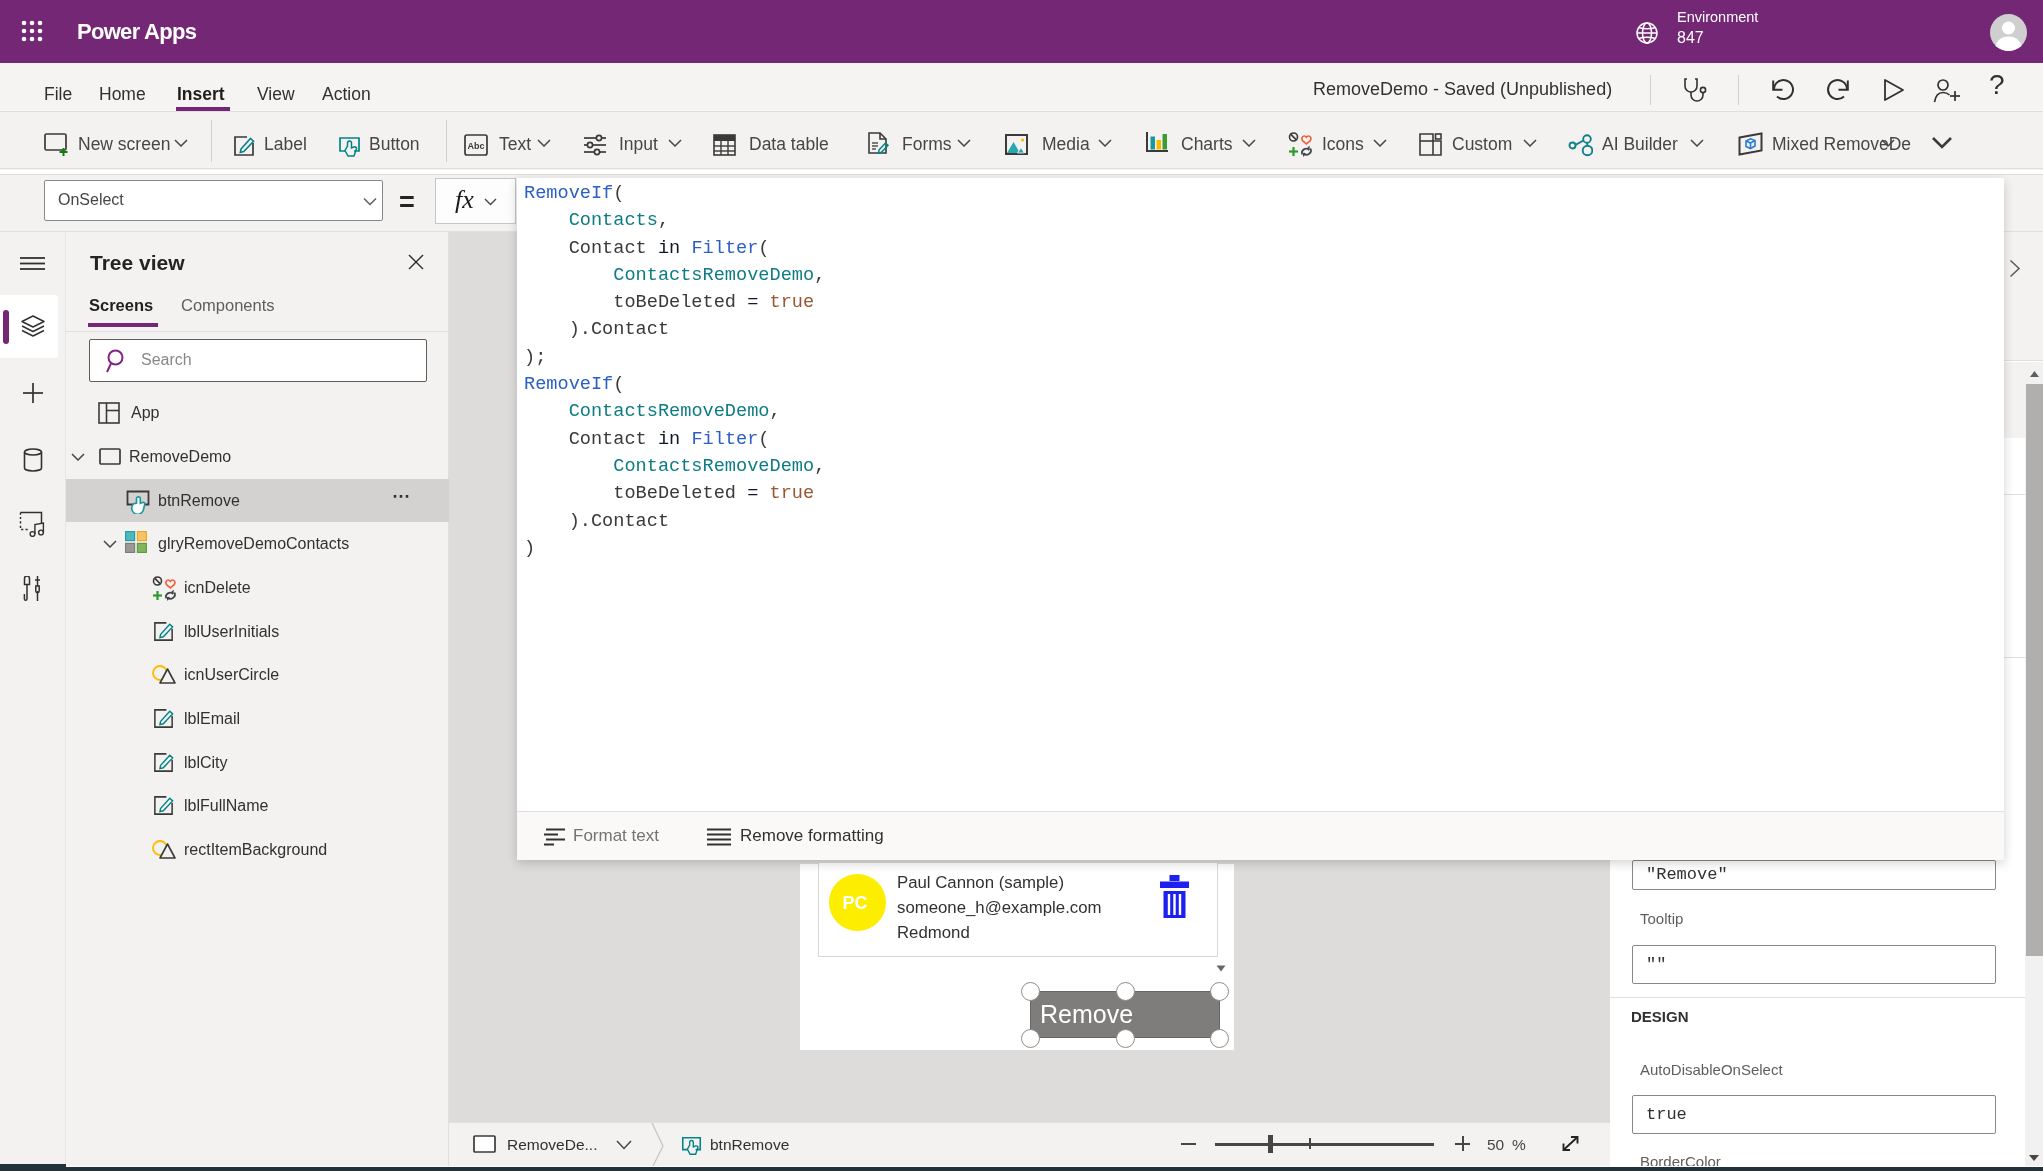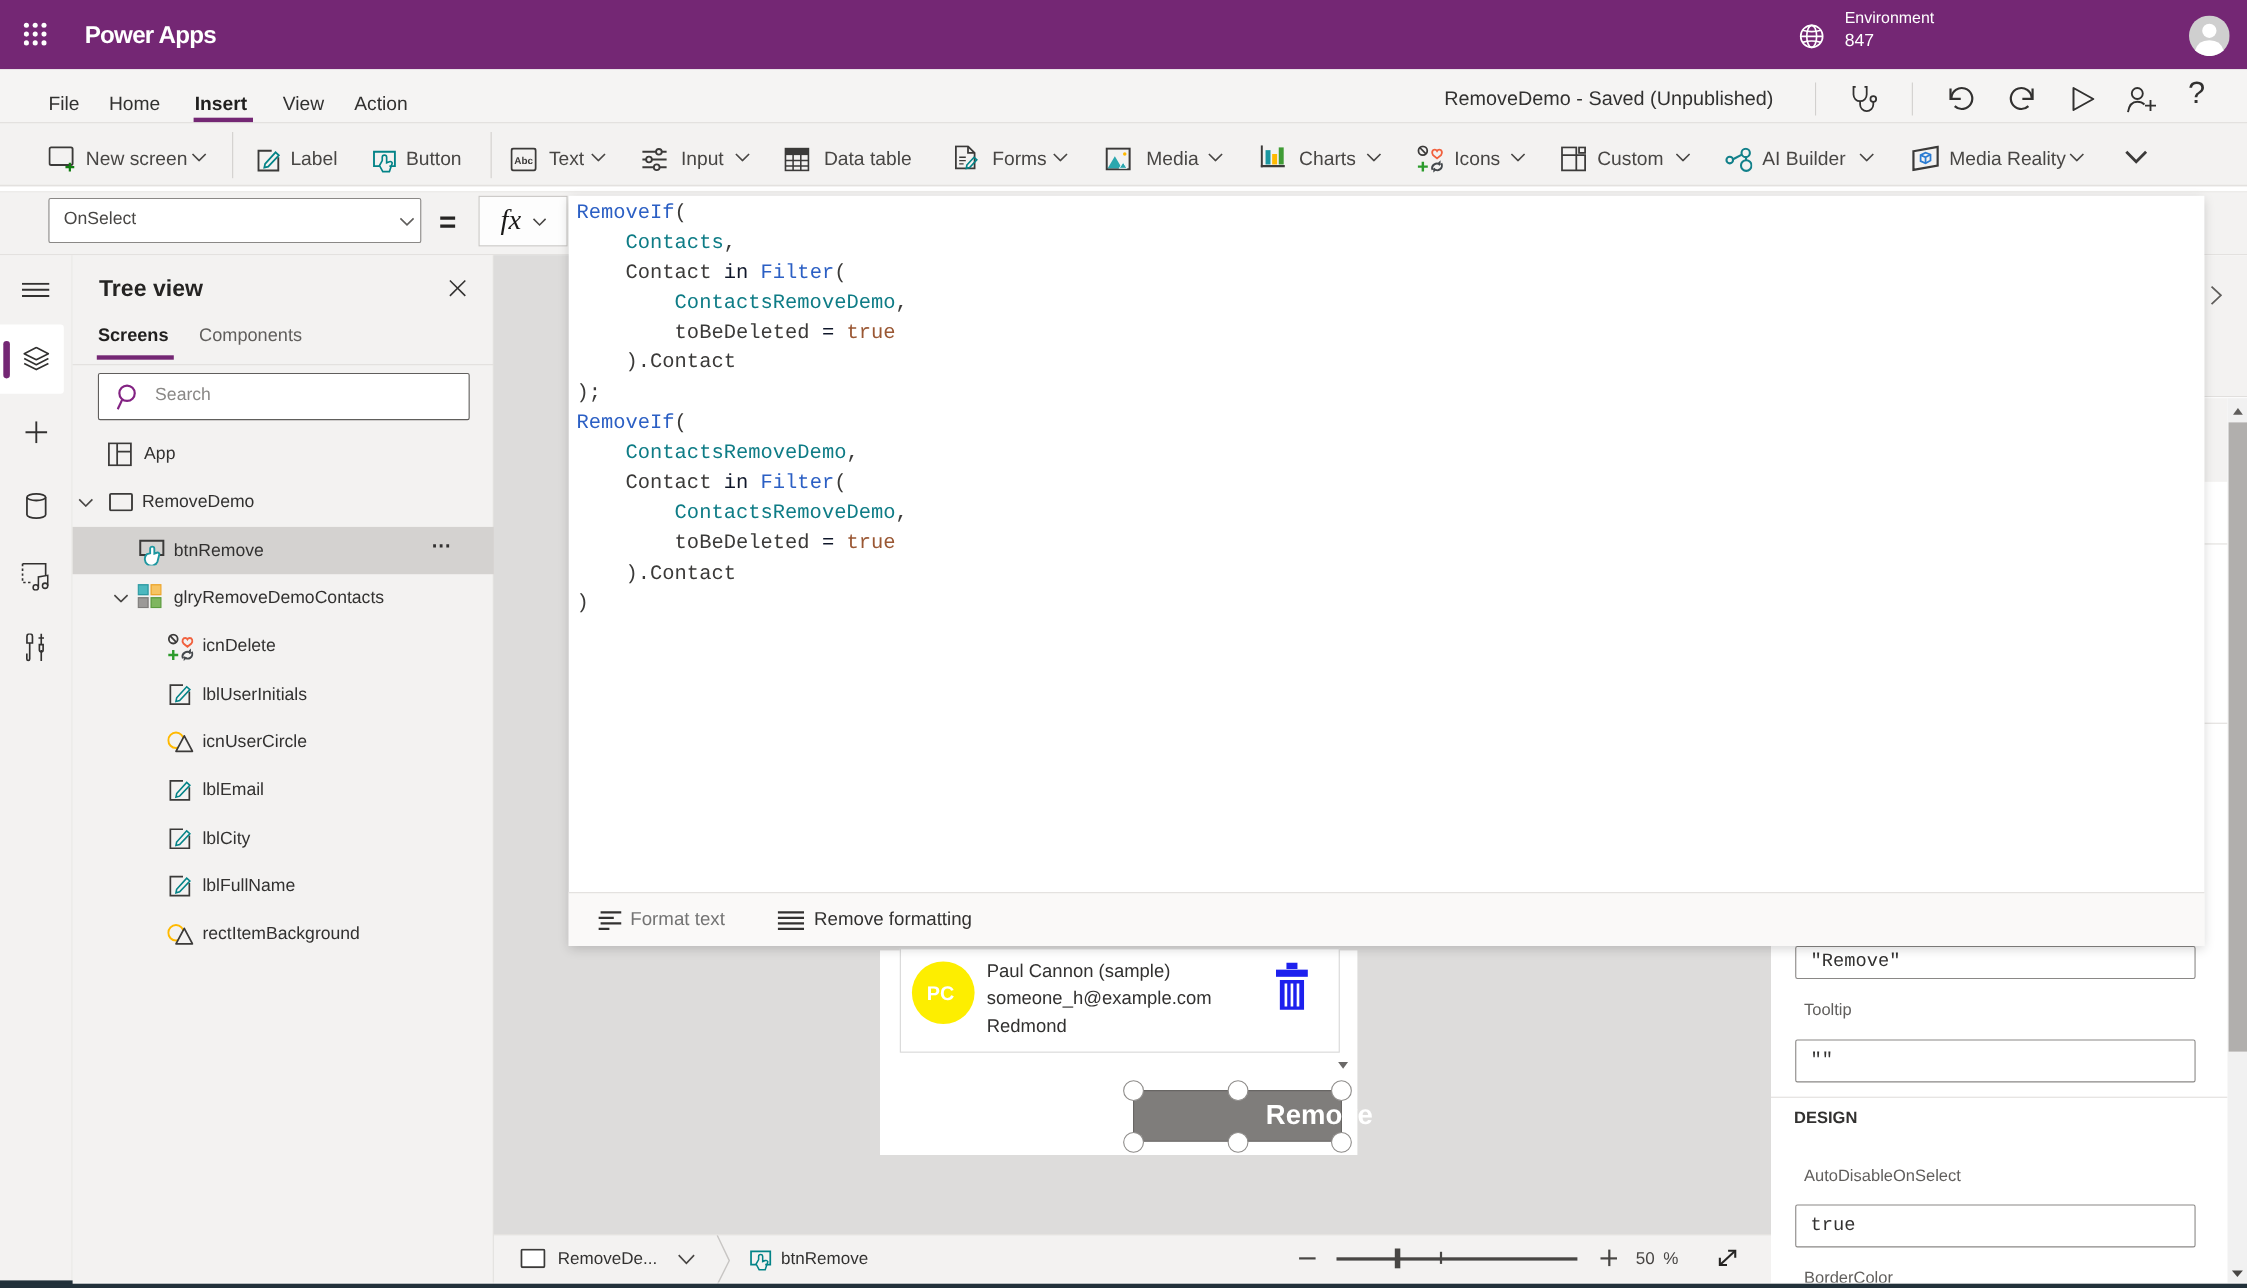--- a/index.html
+++ b/index.html
@@ -259,21 +259,21 @@
   <svg class="chev" style="left:1690px;top:26px" width="14" height="8" viewBox="0 0 14 8">
       <path d="M1 1 L7 7 L13 1" fill="none" stroke="#484644" stroke-width="1.5"></path>
     </svg>
   <svg class="abs" style="left:1738px;top:19px" width="25" height="24" viewBox="0 0 25 24">
     <path d="M1.5 5.5 L23.5 1.5 L23.5 18.5 L1.5 22.5 Z" fill="none" stroke="#3b3a39" stroke-width="2"></path>
     <g fill="none" stroke="#2b7cd3" stroke-width="1.6">
       <path d="M8 9 L12.5 6.8 L17 8.5 L17 14 L12.5 16.5 L8 14.5 Z"></path>
       <path d="M8 9 L12.5 11 L17 8.5 M12.5 11 L12.5 16.5"></path>
     </g>
   </svg>
-  <div class="ribtext" style="left:1772px">Media Reality</div>
+  <div class="ribtext" style="left:1772px">Mixed RemoveDe</div>
   <svg class="chev" style="left:1881px;top:26px" width="14" height="8" viewBox="0 0 14 8">
       <path d="M1 1 L7 7 L13 1" fill="none" stroke="#484644" stroke-width="1.5"></path>
     </svg>
   <svg class="chev" style="left:1931px;top:23px" width="22" height="13" viewBox="0 0 22 13">
       <path d="M2 2 L11 11 L20 2" fill="none" stroke="#3b3a39" stroke-width="2.6"></path>
     </svg>
 </div>
 <div class="abs" id="gap1"></div>
 <div class="abs" id="fxrow">
   <div class="abs" style="left:44px;top:5px;width:339px;height:41px;background:#fff;border:1px solid #8a8886;border-radius:2px">
@@ -472,21 +472,21 @@
     <g fill="#1d20ee">
       <path d="M9.5 0 H19.5 V6 H9.5 Z"></path>
       <rect x="0" y="6.5" width="29" height="6.5"></rect>
       <path d="M3.5 16 H25.5 V43 H3.5 Z M7.8 19 h2.4 v21 h-2.4 Z M13.3 19 h2.4 v21 h-2.4 Z M18.8 19 h2.4 v21 h-2.4 Z" fill-rule="evenodd"></path>
     </g>
   </svg>
   <svg class="abs" style="left:767px;top:733px" width="10" height="7" viewBox="0 0 10 7">
       <path d="M0.5 0.5 L5 6.5 L9.5 0.5 Z" fill="#6a6867"></path>
     </svg>
   <div class="abs" style="left:581px;top:759px;width:190px;height:47px;background:#7f7d7b;border:1px solid #686664;border-radius:8px"></div>
-  <div class="abs" style="left:609px;top:759px;width:190px;height:47px;text-align:right;line-height:47px;font-size:25px;font-weight:700;color:#ffffff">Remove</div>
+  <div class="abs" style="left:591px;top:759px;width:190px;height:47px;text-align:left;line-height:47px;font-size:25px;font-weight:400;color:#ffffff">Remove</div>
   <div class="handle" style="left:571.5px;top:749.5px"></div>
   <div class="handle" style="left:666.5px;top:749.5px"></div>
   <div class="handle" style="left:760.5px;top:749.5px"></div>
   <div class="handle" style="left:571.5px;top:796.5px"></div>
   <div class="handle" style="left:666.5px;top:796.5px"></div>
   <div class="handle" style="left:760.5px;top:796.5px"></div>
 </div>
 <div class="abs" id="rightpanel">
   <div class="inputbox" style="left:22px;top:628px;width:364px;height:30px;line-height:28px;padding-left:13px">"Remove"</div>
   <div class="plabel" style="left:30px;top:678px">Tooltip</div>

